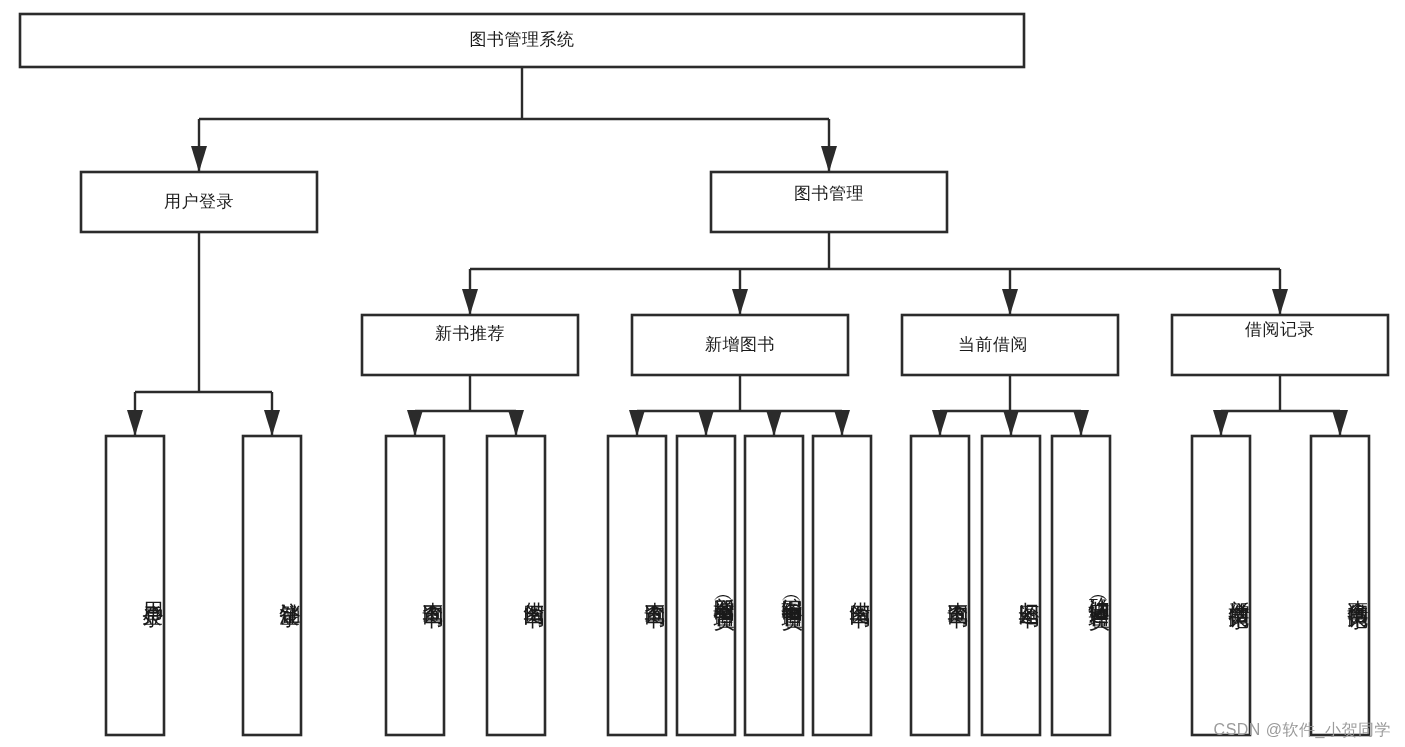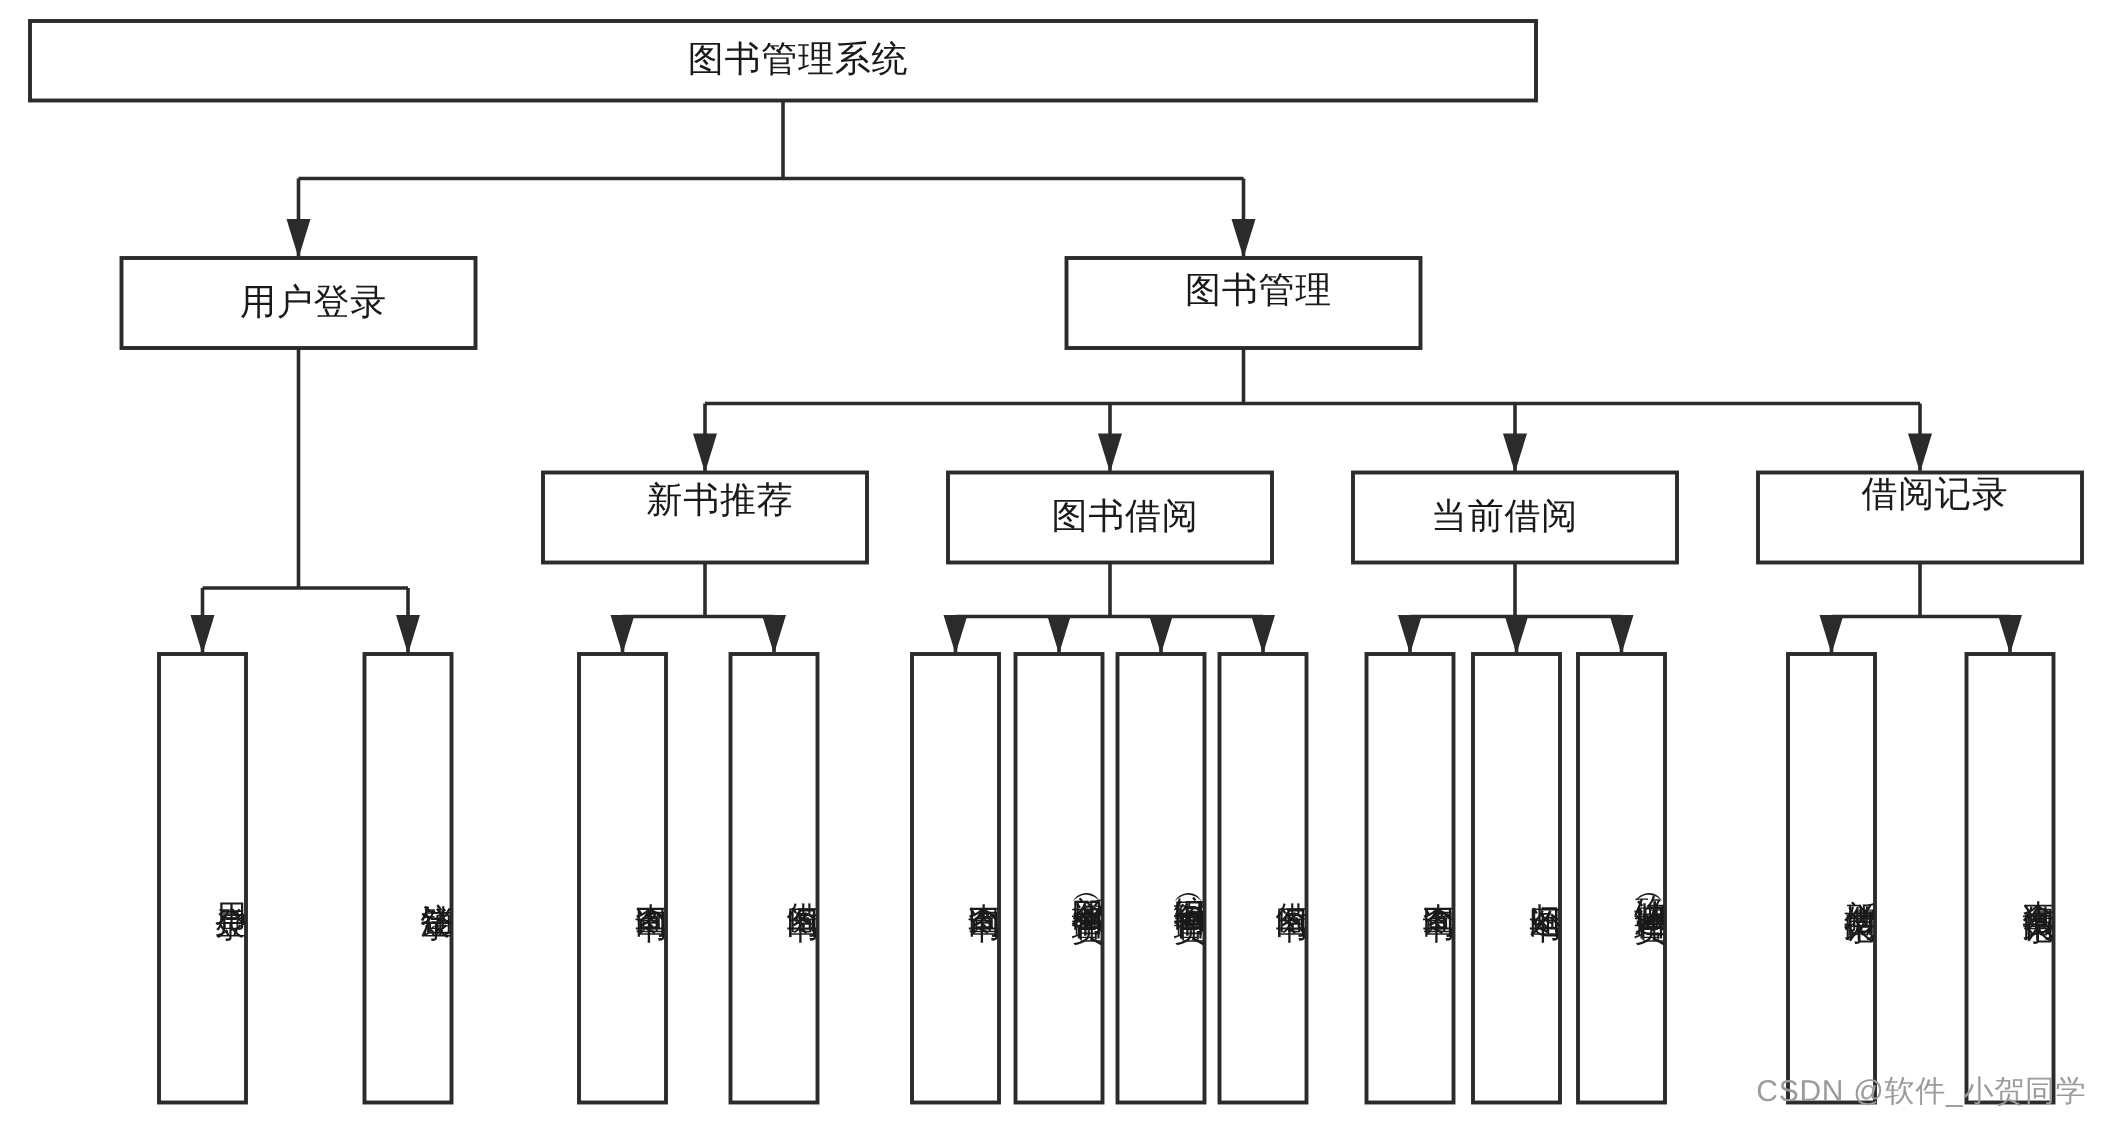--- a/index.html
+++ b/index.html
@@ -44,40 +44,39 @@
     position: absolute;
     display: flex;
     align-items: center;
     justify-content: center;
     color: #1a1a1a;
     text-align: center;
     pointer-events: none;
     box-sizing: border-box;
   }
   .node-label.horiz {
-    font-size: 24px;
+    font-size: 17px;
     line-height: 1.2;
     letter-spacing: 0.5px;
-    margin-left: 10px;
   }
   .node-label.vert {
     writing-mode: vertical-rl;
     text-orientation: upright;
     font-size: 21px;
     letter-spacing: 2px;
     line-height: 1.0;
     padding-top: 6px;
     align-items: flex-start;
     justify-content: center;
   }
   .watermark {
     position: absolute;
     right: 14px;
     bottom: 6px;
-    font-size: 20px;
+    font-size: 16px;
     color: #9b9b9b;
     white-space: nowrap;
     letter-spacing: 0.5px;
   }
 </style>
 </head>
 <body>
 
 <div id="diagram-root">
 
@@ -158,21 +157,21 @@
         <rect class="node-rect" x="1192" y="436" width="58" height="299"></rect>
         <rect class="node-rect" x="1311" y="436" width="58" height="299"></rect>
       </g>
   </svg>
 
   <div id="label-layer">
       <div class="node-label horiz" style="left: 20px; top: 14px; width: 1004px; height: 53px;">图书管理系统</div>
       <div class="node-label horiz" style="left: 81px; top: 172px; width: 236px; height: 60px;">用户登录</div>
       <div class="node-label horiz" style="left: 711px; top: 172px; width: 236px; height: 44px;">图书管理</div>
       <div class="node-label horiz" style="left: 362px; top: 303px; width: 216px; height: 62px;">新书推荐</div>
-      <div class="node-label horiz" style="left: 632px; top: 315px; width: 216px; height: 60px;">图书借阅</div>
+      <div class="node-label horiz" style="left: 632px; top: 315px; width: 216px; height: 60px;">新增图书</div>
       <div class="node-label horiz" style="left: 902px; top: 315px; width: 182px; height: 60px;">当前借阅</div>
       <div class="node-label horiz" style="left: 1172px; top: 300px; width: 216px; height: 60px;">借阅记录</div>
       <div class="node-label vert" style="left: 106px; top: 436px; width: 58px; height: 299px;">用户登录</div>
       <div class="node-label vert" style="left: 243px; top: 436px; width: 58px; height: 299px;">注销登录</div>
       <div class="node-label vert" style="left: 386px; top: 436px; width: 58px; height: 299px;">查询图书</div>
       <div class="node-label vert" style="left: 487px; top: 436px; width: 58px; height: 299px;">借阅图书</div>
       <div class="node-label vert" style="left: 608px; top: 436px; width: 58px; height: 299px;">查询图书</div>
       <div class="node-label vert" style="left: 677px; top: 436px; width: 58px; height: 299px;">新增图书（管理员）</div>
       <div class="node-label vert" style="left: 745px; top: 436px; width: 58px; height: 299px;">编辑图书（管理员）</div>
       <div class="node-label vert" style="left: 813px; top: 436px; width: 58px; height: 299px;">借阅图书</div>

